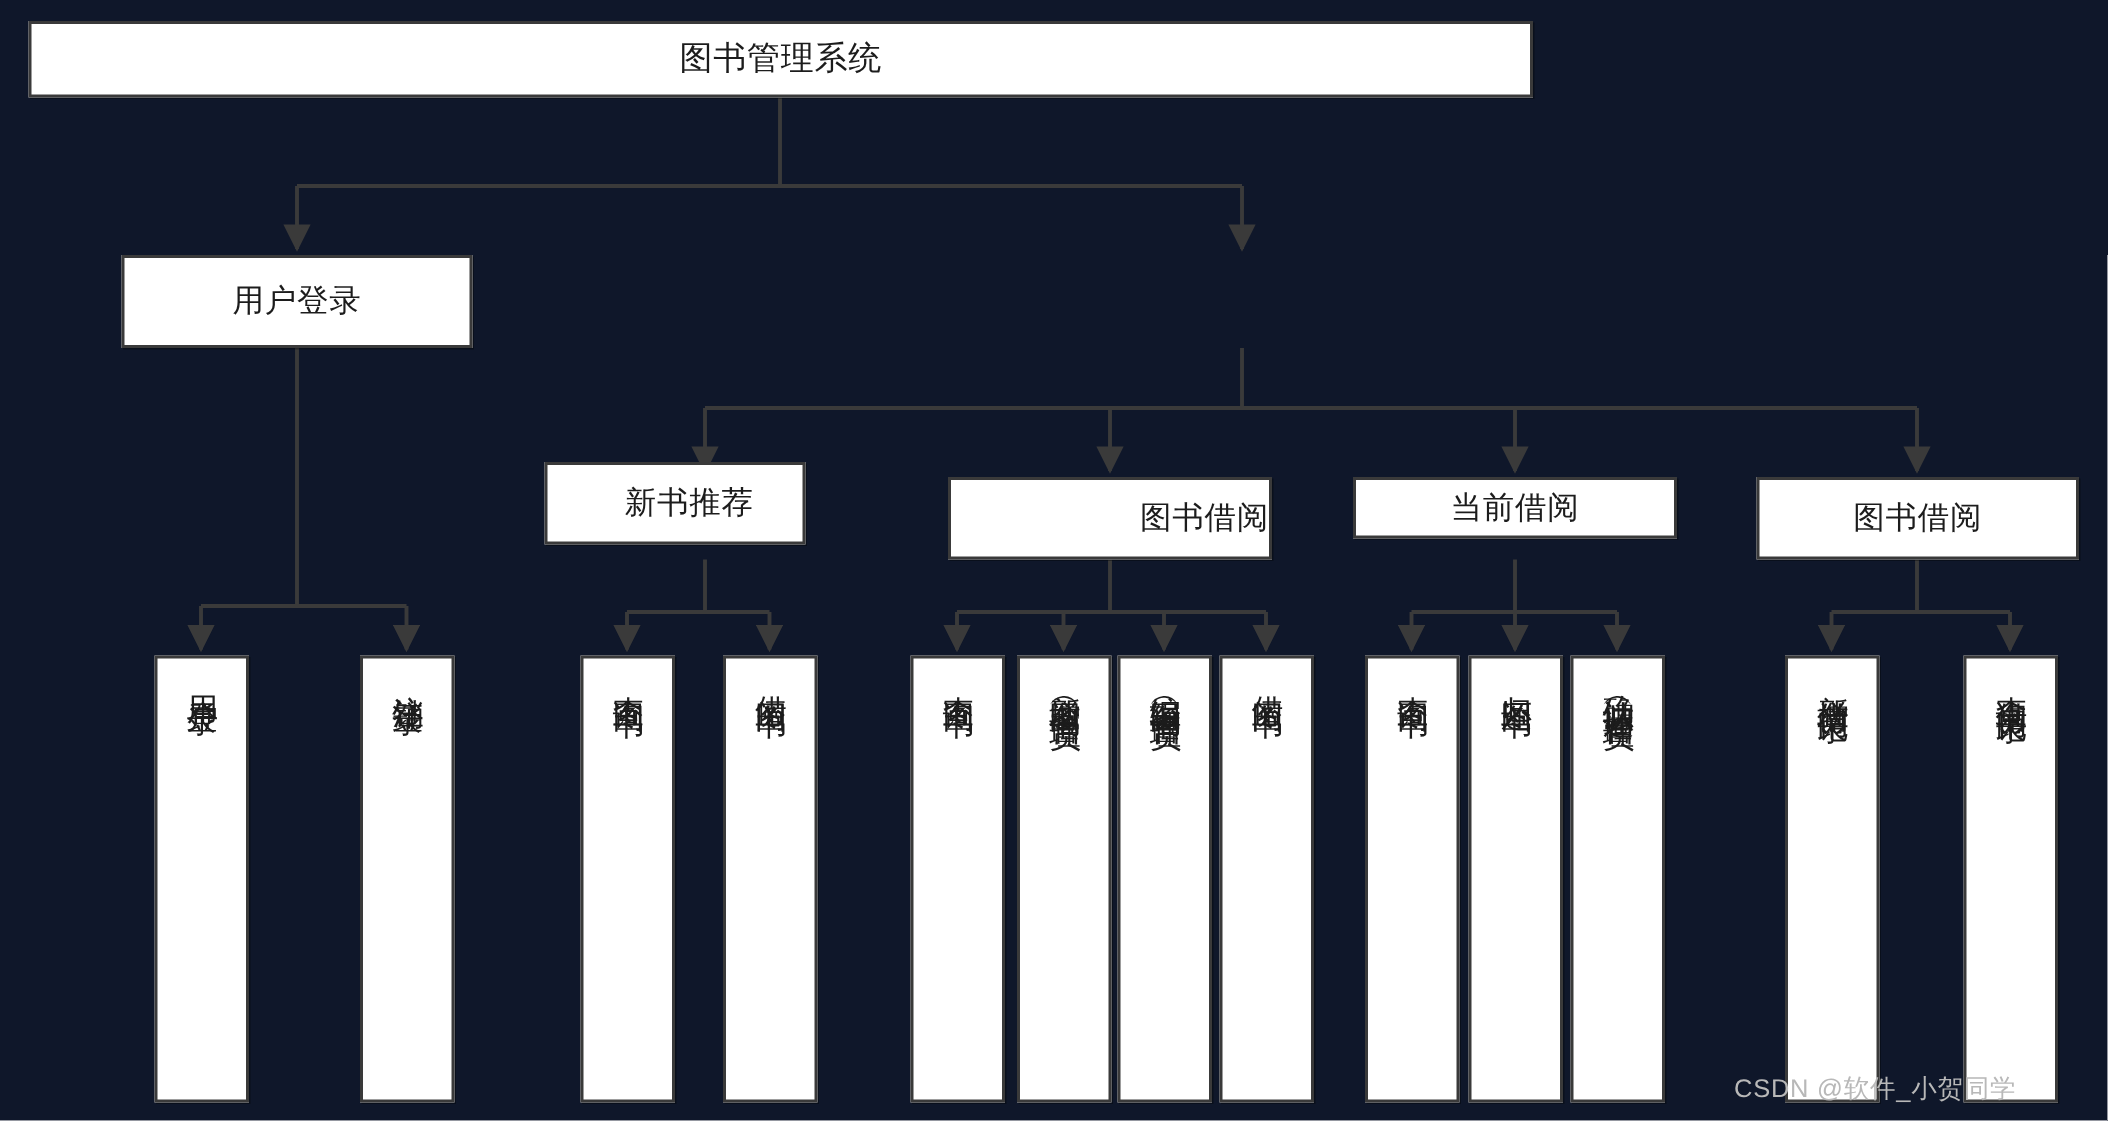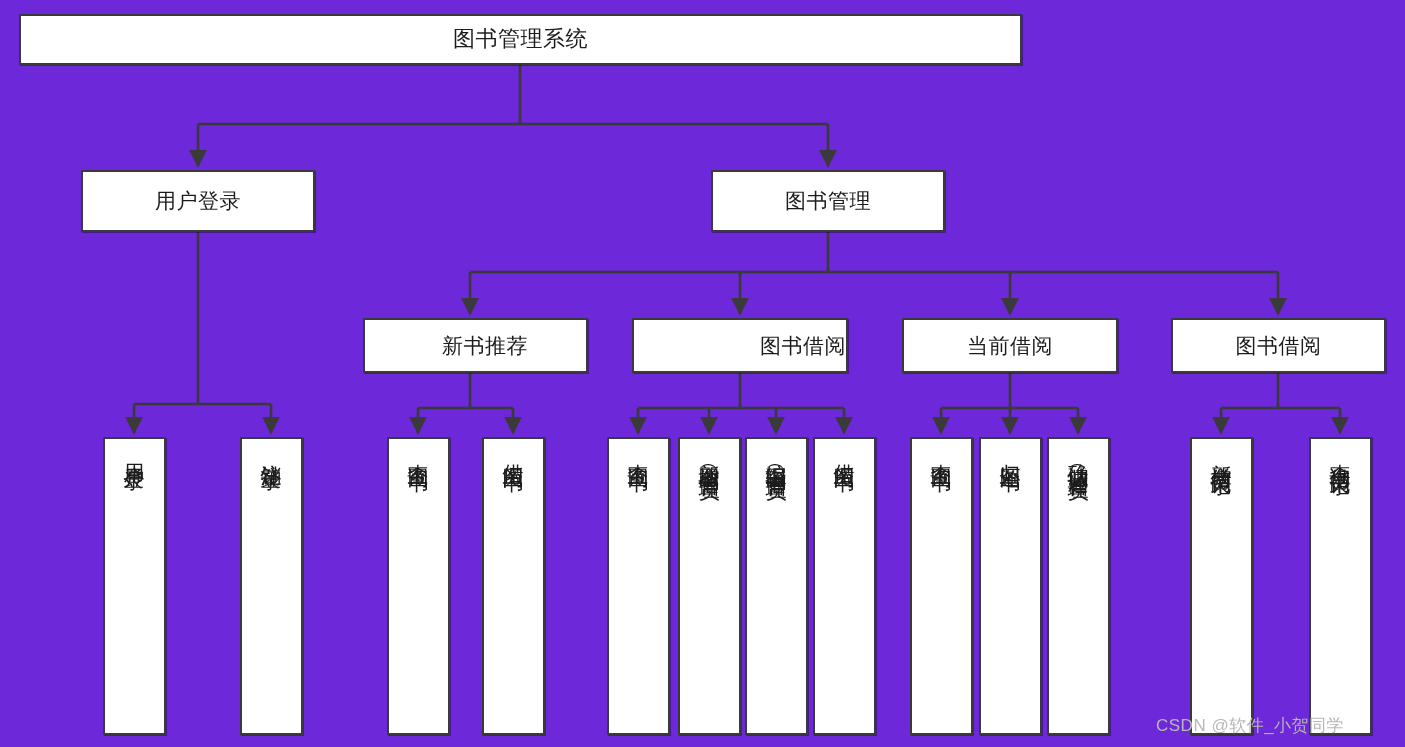--- a/index.html
+++ b/index.html
@@ -8,21 +8,21 @@
     background: #ffffff;
   }
   body {
     font-family: "Liberation Sans", "DejaVu Sans", sans-serif;
     color: #1a1a1a;
   }
   #canvas {
     position: relative;
     width: 1405px;
     height: 747px;
-    background: #6d28d9;
+    background: #0f172a;
     overflow: hidden;
   }
   #edges {
     position: absolute;
     left: 0;
     top: 0;
     width: 1405px;
     height: 747px;
     pointer-events: none;
   }
@@ -125,31 +125,28 @@
     </g>
   </svg>
 
   <div class="node horiz" id="root-node" style="left:19px; top:14px; width:1003px; height:51px;">
     <span class="label">图书管理系统</span>
   </div>
 
   <div class="node horiz" style="left:81px; top:170px; width:234px; height:62px;">
     <span class="label">用户登录</span>
   </div>
-  <div class="node horiz" style="left:711px; top:170px; width:234px; height:62px;">
-    <span class="label">图书管理</span>
-  </div>
 
-  <div class="node horiz" style="left:363px; top:318px; width:225px; height:55px;padding-left:19px;">
+  <div class="node horiz" style="left:363px; top:308px; width:174px; height:55px;padding-left:19px;">
     <span class="label">新书推荐</span>
   </div>
   <div class="node horiz" style="left:632px; top:318px; width:216px; height:55px;justify-content:flex-end;">
     <span class="label">图书借阅</span>
   </div>
-  <div class="node horiz" style="left:902px; top:318px; width:216px; height:55px;">
+  <div class="node horiz" style="left:902px; top:318px; width:216px; height:41px;">
     <span class="label">当前借阅</span>
   </div>
   <div class="node horiz" style="left:1171px; top:318px; width:215px; height:55px;">
     <span class="label">图书借阅</span>
   </div>
 
   <div class="node vert" style="left:103px; top:437px; width:63px; height:298px;">
     <span class="label">用户登录</span>
   </div>
   <div class="node vert" style="left:240px; top:437px; width:63px; height:298px;">

